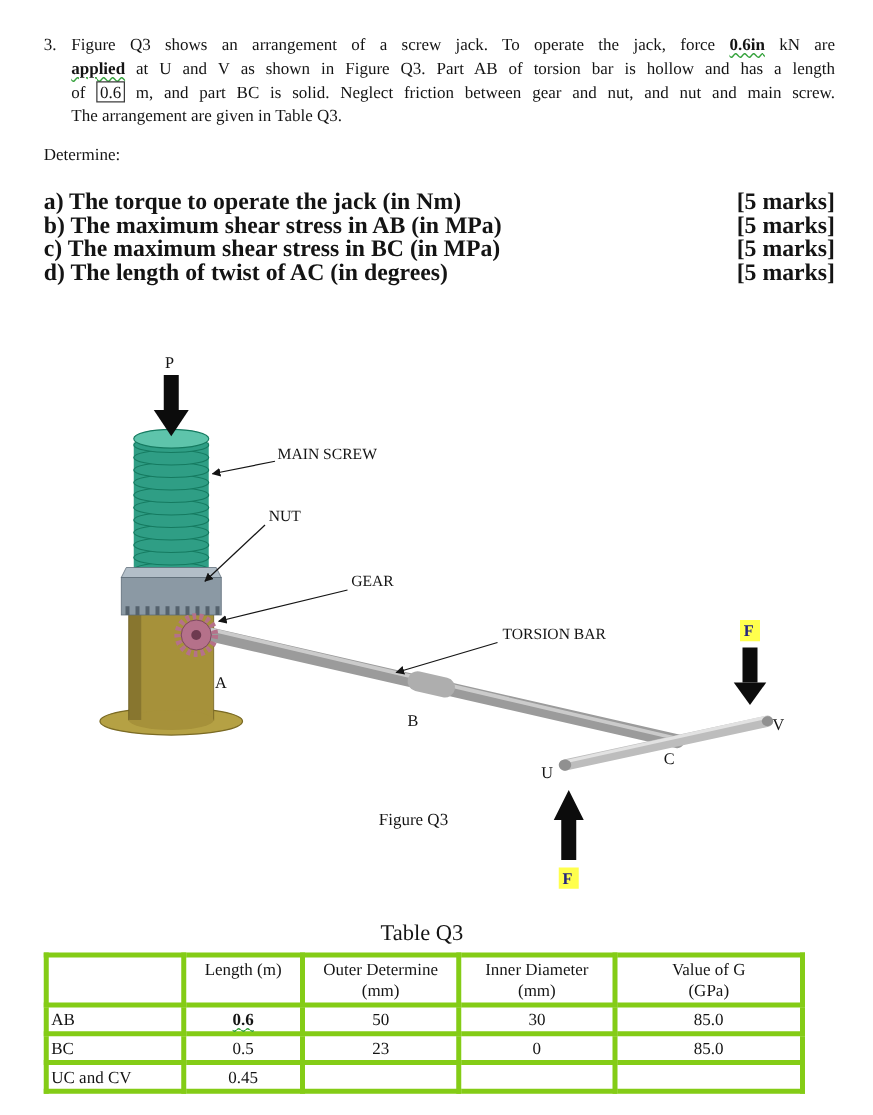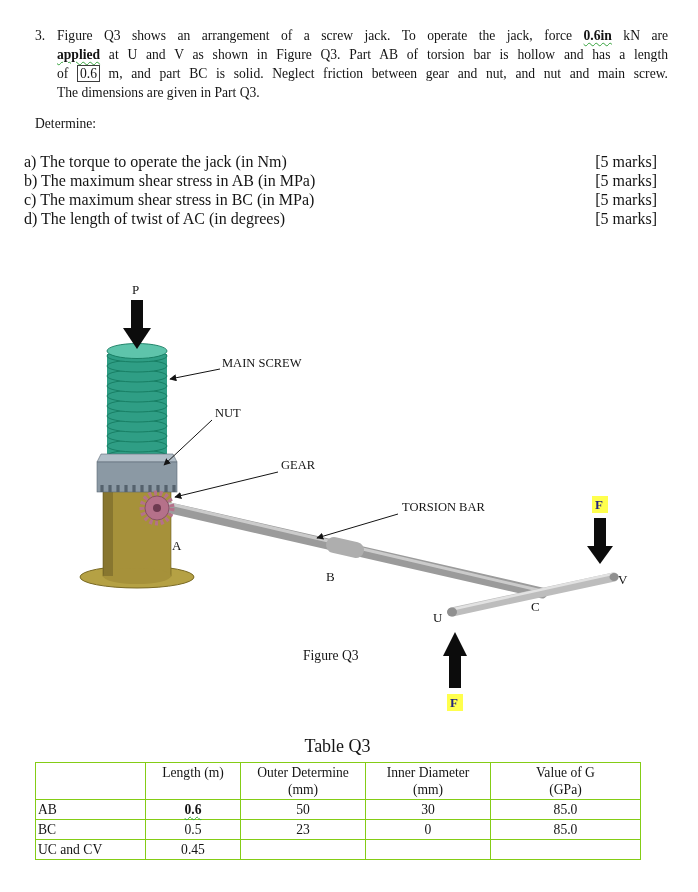--- a/index.html
+++ b/index.html
@@ -14,21 +14,21 @@
   .qline.jl { text-align: justify; text-align-last: justify; }
   .squiggle {
     text-decoration: underline; text-decoration-style: wavy;
     text-decoration-color: var(--c-squiggle, #35a23c);
     text-decoration-thickness: 1px; text-underline-offset: 2px; font-weight: bold;
   }
   .boxed { border: 1px solid #3c3c3c; padding: 0 2px; }
 
   
   .det-heading { position: absolute; left: 35px; top: 114px; font-size: 13.6px; line-height: 19px; }
-  .det-items { position: absolute; left: 24px; top: 152px; width: 633px; font-size: 16px; line-height: 19px; }
+  .det-items { position: absolute; left: 35px; top: 152px; width: 633px; font-size: 19px; line-height: 19px; font-weight: bold; }
   .det-item { display: flex; justify-content: space-between; }
 
   
   .figure-wrap { position: absolute; left: 0; top: 270px; width: 698px; height: 460px; }
   .f-lbl { font-family: "Liberation Serif", serif; font-size: 13px; fill: #141414; }
   .f-part { font-family: "Liberation Serif", serif; font-size: 12.5px; fill: #141414; }
   .f-force { font-family: "Liberation Serif", serif; font-size: 13px; font-weight: bold; fill: var(--c-force-text, #23237e); }
   .f-caption { font-family: "Liberation Serif", serif; font-size: 13.6px; fill: #141414; }
 
   .f-base { fill: var(--c-base, #b5a144); stroke: #7a6a24; stroke-width: 1; }
@@ -53,39 +53,39 @@
   .f-force-arrow { fill: var(--c-arrow, #0c0c0c); }
   .f-leader { stroke: #141414; stroke-width: 1; fill: none; }
   .f-hl { fill: var(--c-highlight, #ffff4d); }
 
   
   .table-title { position: absolute; left: 35px; top: 736px; width: 605px; text-align: center; font-size: 18px; }
   .qtable {
     position: absolute; left: 35px; top: 762px; width: 605px;
     border-collapse: collapse; table-layout: fixed; font-size: 13.6px;
   }
-  .qtable th, .qtable td { border: 1px solid #84cc16; }
+  .qtable th, .qtable td { border: 4px solid #84cc16; }
   .qtable th { font-weight: normal; vertical-align: top; text-align: center; padding: 1px 2px; line-height: 17px; }
   .qtable td { height: 19px; padding: 0 2px; line-height: 18px; }
   .td-label { text-align: left; padding-left: 6px; }
   .td-num { text-align: center; }
 </style>
 </head>
 <body>
 
 <div class="page">
 
   <div class="question">
     <div class="qgrid">
       <div class="qnum">3.</div>
       <div class="qlines">
         <div class="qline jl"><span>Figure Q3 shows an arrangement of a screw jack. To operate the jack, force </span><span class="squiggle">0.6in</span><span> kN are</span></div>
         <div class="qline jl"><span class="squiggle">applied</span><span> at U and V as shown in Figure Q3. Part AB of torsion bar is hollow and has a length</span></div>
         <div class="qline jl"><span>of </span><span class="boxed">0.6</span><span> m, and part BC is solid. Neglect friction between gear and nut, and nut and main screw.</span></div>
-        <div class="qline">The dimensions are given in Part Q3.</div>
+        <div class="qline">The arrangement are given in Table Q3.</div>
       </div>
     </div>
   </div>
 
   <div class="det-heading">Determine:</div>
   <div class="det-items">
     <div class="det-item">
       <span class="det-text">a) The torque to operate the jack (in Nm)</span>
       <span class="det-marks">[5 marks]</span>
     </div>

